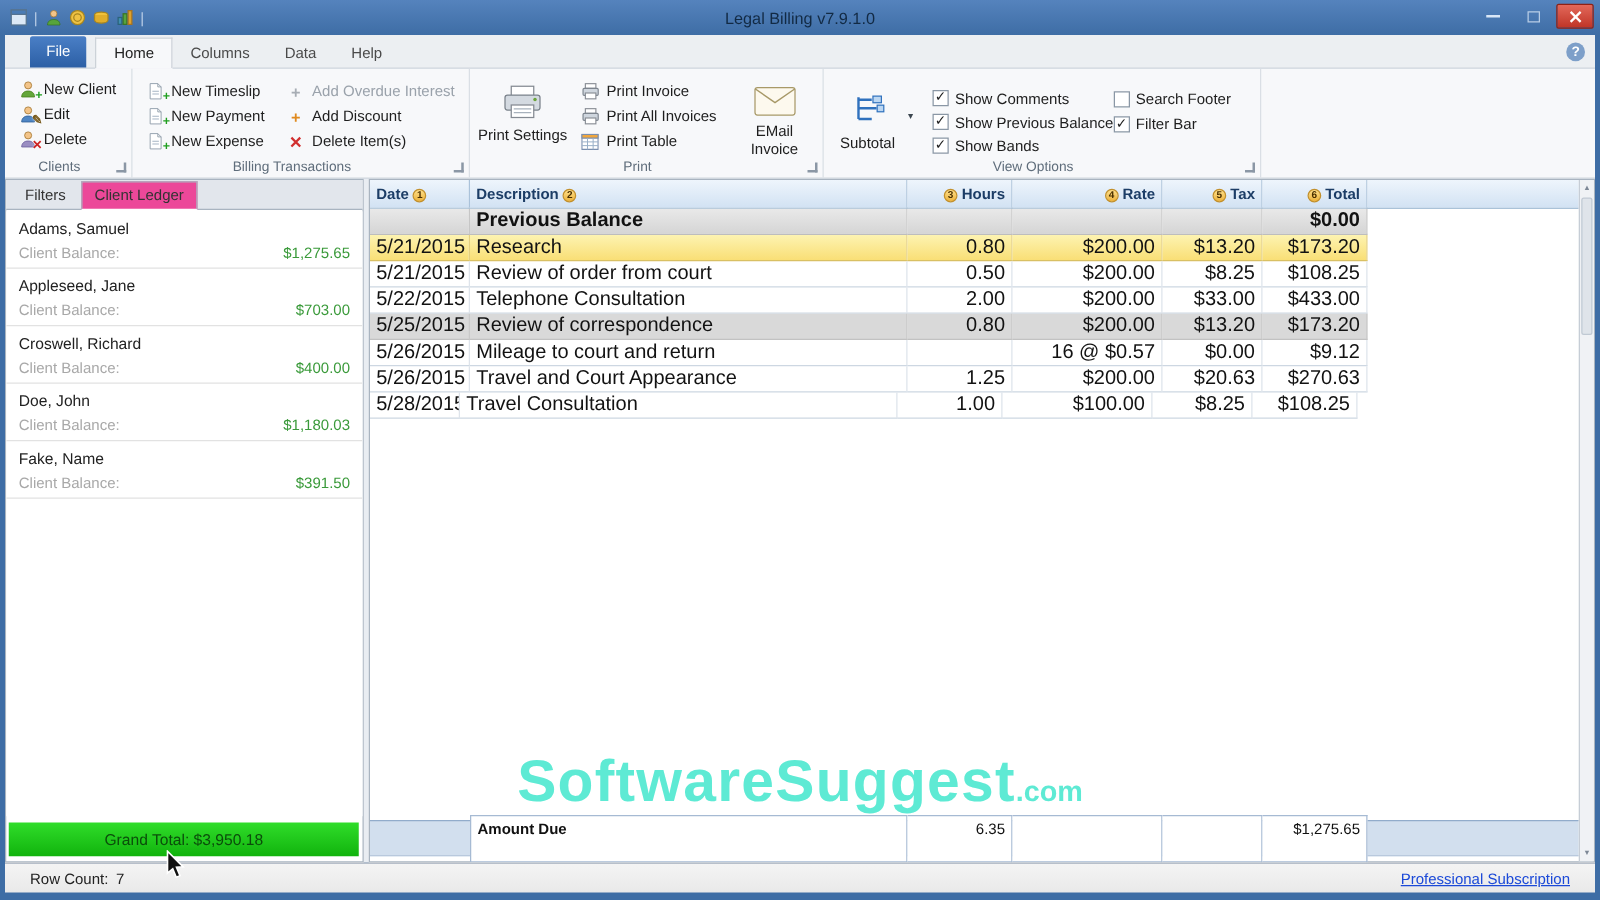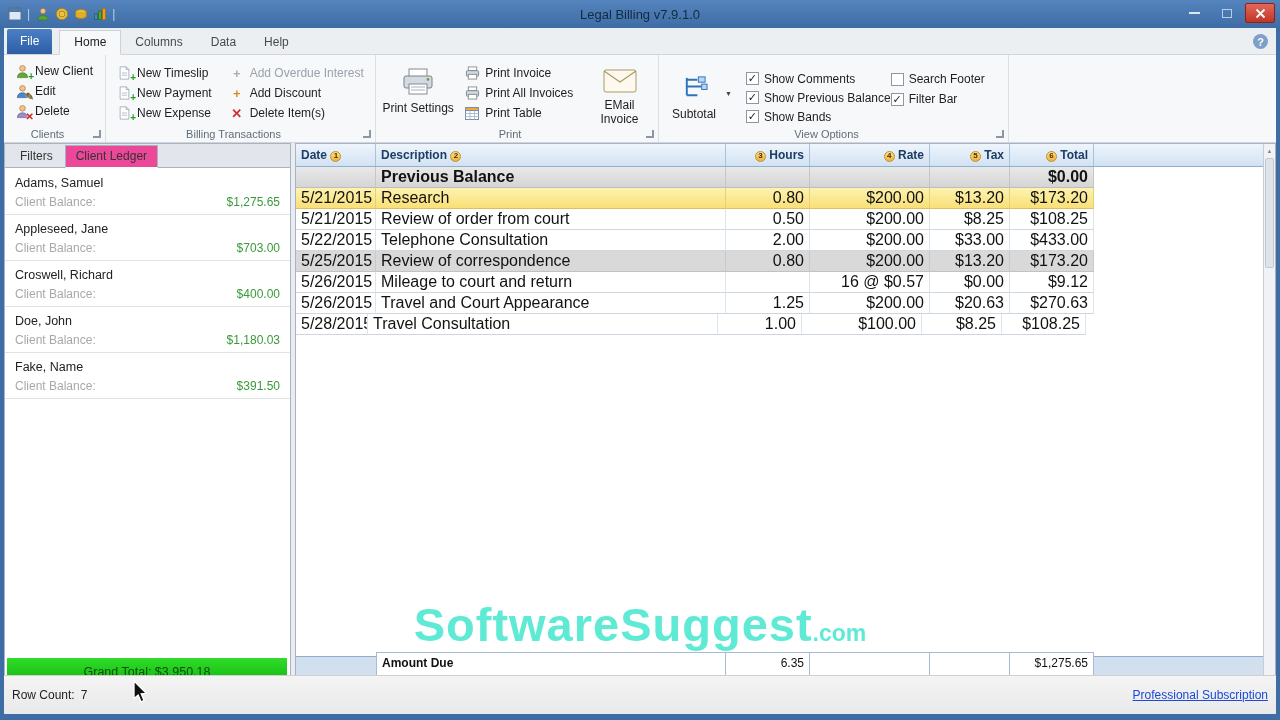--- a/index.html
+++ b/index.html
@@ -14,21 +14,21 @@
   .qicon { width: 15px; height: 15px; display: inline-flex; align-items: center; justify-content: center; }
   .win-title { position: absolute; left: 0; right: 0; text-align: center; font-size: 13px; color: #122a44; }
   .win-controls { position: absolute; right: 5px; top: 3px; display: flex; gap: 3px; z-index: 3; }
   .win-btn { width: 30px; height: 20px; display: flex; align-items: center; justify-content: center; border-radius: 2px; }
   .win-btn.close { background: linear-gradient(#e2685a, #c03527); border: 1px solid #8e2115; }
   .glyph-min { width: 11px; height: 2px; background: #d9e7f7; }
   .glyph-max { width: 10px; height: 9px; border: 1px solid #b8cde6; }
 
   
   .tabrow { position: absolute; top: 28px; left: 4px; right: 4px; height: 27px; background: #eceff2;
-    border-bottom: 1px solid #d0d6dc; display: flex; align-items: flex-end; padding-left: 3px; }
+    border-bottom: 1px solid #d0d6dc; display: flex; align-items: flex-end; padding-left: 20px; }
   .tab { padding: 4px 14px 5px; font-size: 12px; color: #4a4a4a; }
   .tab.file { background: linear-gradient(#4a7fc6, #2c5fa5); color: #fff; border-radius: 2px 2px 0 0; margin-right: 7px; padding: 5px 13px 6px; }
   .tab.active { background: #f7f8fa; border: 1px solid #ccd2d8; border-bottom: 1px solid #f7f8fa; color: #222; margin-bottom: -1px; }
   .help-btn { position: absolute; right: 8px; top: 6px; width: 15px; height: 15px; border-radius: 50%;
     background: #7d9fc9; color: #fff; font-size: 11px; font-weight: bold; display: flex; align-items: center; justify-content: center; }
 
   
   .ribbon { position: absolute; top: 55px; left: 4px; right: 4px; height: 88px; background: #f7f8fa;
     border-bottom: 1px solid #cfd5db; display: flex; }
   .rgroup { position: relative; height: 100%; border-right: 1px solid #dadfe5; padding: 6px 4px 16px 6px; }
@@ -115,23 +115,23 @@
   .sb-arrow.down { position: absolute; bottom: 0; left: 0; right: 0; }
   .sb-thumb { position: absolute; top: 14px; left: 1px; right: 1px; height: 110px; background: #dfe4ea; border: 1px solid #c0c9d3; border-radius: 2px; }
 
   
   .watermark { position: absolute; top: 597px; left: 640px; transform: translateX(-50%); z-index: 6;
     color: #5eead4; font-weight: bold; font-size: 47px; white-space: nowrap; pointer-events: none; letter-spacing: 1px; text-align: right; }
   .watermark .suffix { font-size: 23px; letter-spacing: 0; }
   .cursor { position: absolute; left: 131px; top: 680px; z-index: 100; pointer-events: none; }
 
   
-  .statusbar { position: absolute; left: 4px; right: 4px; bottom: 6px; height: 39px;
+  .statusbar { position: absolute; left: 4px; right: 4px; bottom: 6px; height: 24px;
     background: linear-gradient(#f4f4f4, #e9e9e9); border-top: 1px solid #cfcfcf;
-    display: flex; align-items: center; font-size: 12px; color: #222; padding: 0 8px; }
+    display: flex; align-items: center; font-size: 12px; color: #222; padding: 0 20px; }
   .status-left { display: flex; gap: 6px; }
   .status-link { margin-left: auto; color: #1b49d8; text-decoration: underline; }
 </style>
 </head>
 <body>
 
 <div class="titlebar">
   <div class="qat">
     <span class="qicon">
       <svg width="14" height="14" viewBox="0 0 14 14">

